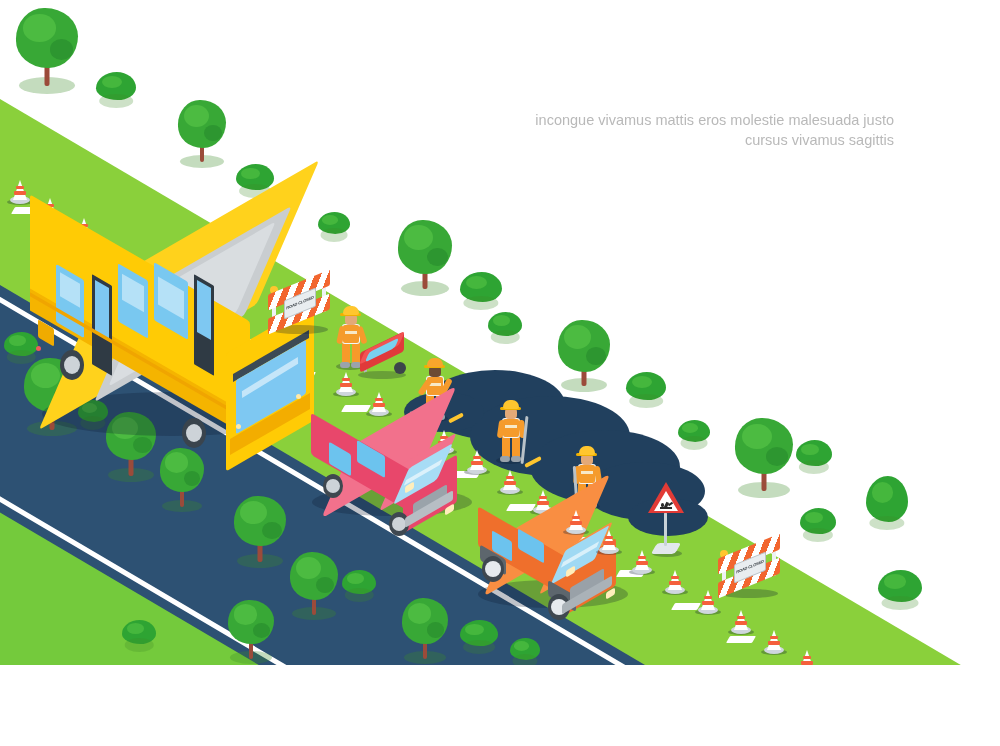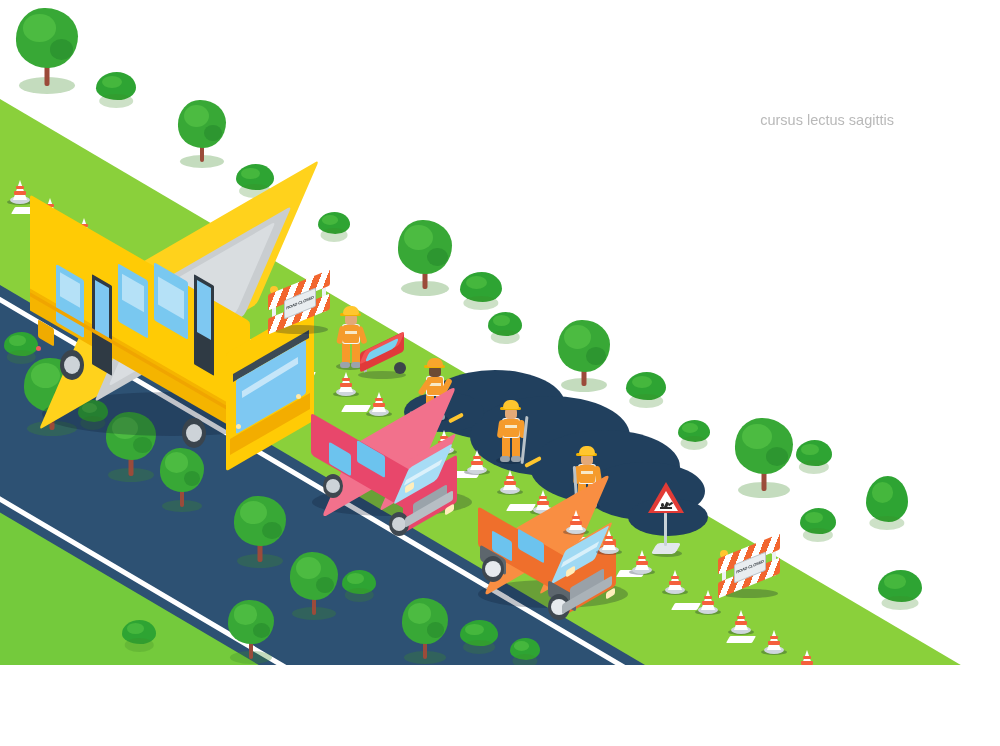--- a/index.html
+++ b/index.html
@@ -639,17 +639,18 @@
       <div class="plank"></div>
       <div class="plank plank2"></div>
       <div class="sign">
         <span>ROAD CLOSED</span>
       </div>
     </div>
 
   </div>
 
   <div class="textblock">
-    <p class="body">cursus lectus sagittis</p>
+    <p class="body">incongue vivamus mattis eros molestie malesuada justo</p>
+    <p class="body">cursus vivamus sagittis</p>
   </div>
 
 
 </div>
 
 </body></html>

